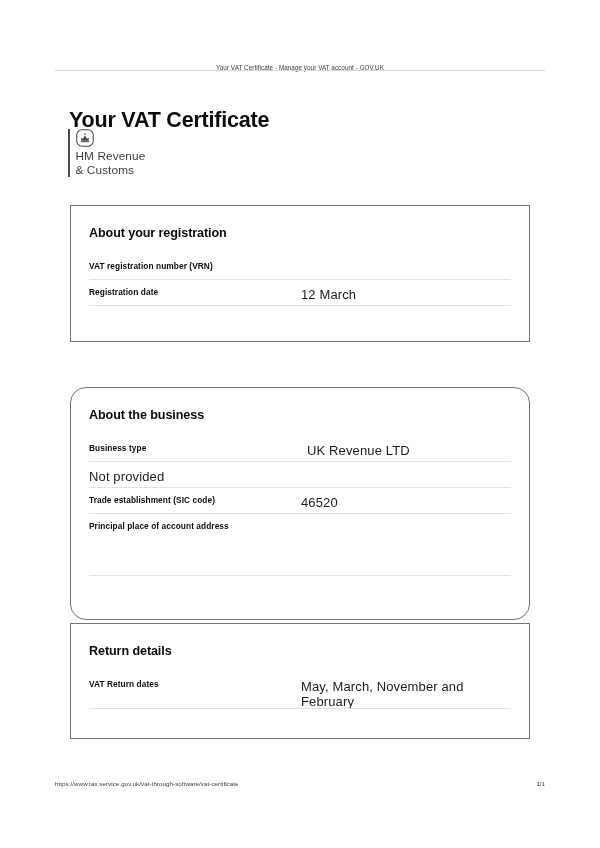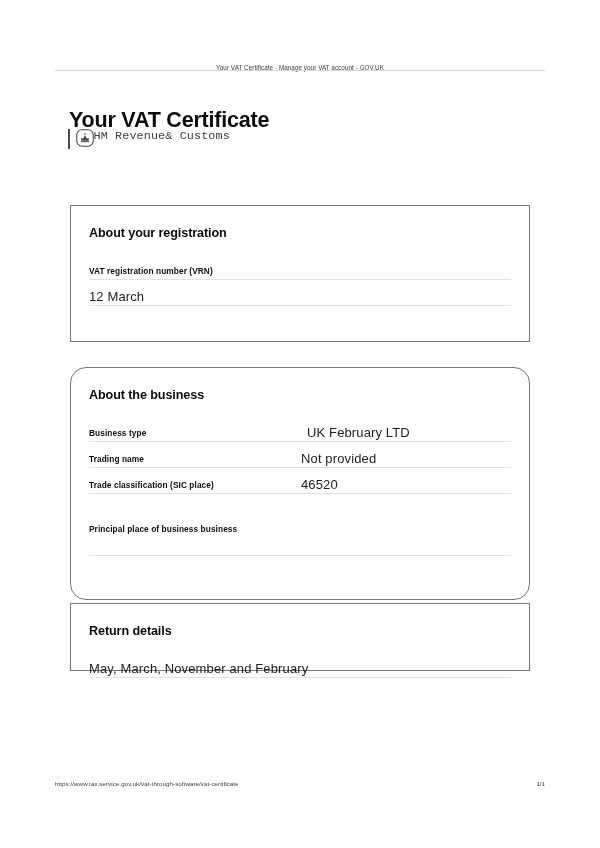--- a/index.html
+++ b/index.html
@@ -60,21 +60,21 @@
     align-items: flex-start;
   }
   .hmrc-rule {
     width: 1.5px;
     background: #4a4a4a;
     align-self: stretch;
     margin-right: 6px;
   }
   .hmrc-inner {
     display: flex;
-    font-family: Liberation Mono, monospace;
+    flex-direction: column;
   }
   .hmrc-crown {
     width: 18px;
     height: 18px;
     margin-bottom: 2px;
   }
   .hmrc-name {
     font-size: 11.8px;
     line-height: 14px;
     color: #3f3f3f;
@@ -84,43 +84,43 @@
   
   .card {
     position: absolute;
     left: 70px;
     width: 460px;
     border: 1px solid #6f777b;
     box-sizing: border-box;
     background: #fff;
   }
   #card-registration { top: 205px; height: 137px; }
-  #card-business     { top: 367px; height: 233px; border-radius: 16px; }
-  #card-return       { top: 603px; height: 68px; }
+  #card-business     { top: 387px; height: 233px; border-radius: 16px; }
+  #card-return       { top: 623px; height: 116px; }
 
   .card-title {
     position: absolute;
     left: 18px;
     top: 20px;
     font-size: 12.6px;
     font-weight: bold;
     color: #0b0c0c;
     letter-spacing: -0.1px;
   }
 
   .rows {
     position: absolute;
     left: 18px;
     right: 18px;
     top: 48px;
   }
   .row {
     position: relative;
     display: flex;
-    align-items: center;
+    align-items: flex-start;
     min-height: 26px;
     padding-top: 7px;
     box-sizing: border-box;
   }
   .row::after {
     content: "";
     position: absolute;
     left: 0;
     right: 0;
     bottom: 0;
@@ -188,50 +188,51 @@
 </div>
 
 <section class="card" id="card-registration">
   <div class="card-title">About your registration</div>
   <div class="rows">
     <div class="row">
       <span class="row-label">VAT registration number (VRN)</span>
       <span class="row-value"></span>
     </div>
     <div class="row">
+      <span class="row-label">Registration date</span>
       <span class="row-value">12 March</span>
     </div>
   </div>
 </section>
 
 <section class="card" id="card-business">
   <div class="card-title">About the business</div>
   <div class="rows">
     <div class="row">
       <span class="row-label">Business type</span>
-      <span class="row-value indent">UK February LTD</span>
-    </div>
-    <div class="row">
-      <span class="row-label">Trading name</span>
+      <span class="row-value indent">UK Revenue LTD</span>
+    </div>
+    <div class="row">
       <span class="row-value">Not provided</span>
     </div>
     <div class="row">
-      <span class="row-label">Trade classification (SIC place)</span>
+      <span class="row-label">Trade establishment (SIC code)</span>
       <span class="row-value">46520</span>
     </div>
     <div class="row tall">
-      <span class="row-label">Principal place of business business</span>
+      <span class="row-label">Principal place of account address</span>
       <span class="row-value"></span>
     </div>
   </div>
 </section>
 
 <section class="card" id="card-return">
   <div class="card-title">Return details</div>
   <div class="rows">
     <div class="row">
+      <span class="row-label">VAT Return dates</span>
       <span class="row-value">May, March, November and February</span>
     </div>
   </div>
 </section>
 
 <div class="footer-url">https://www.tax.service.gov.uk/vat-through-software/vat-certificate</div>
 <div class="footer-page">1/1</div>
 
 </body></html>

